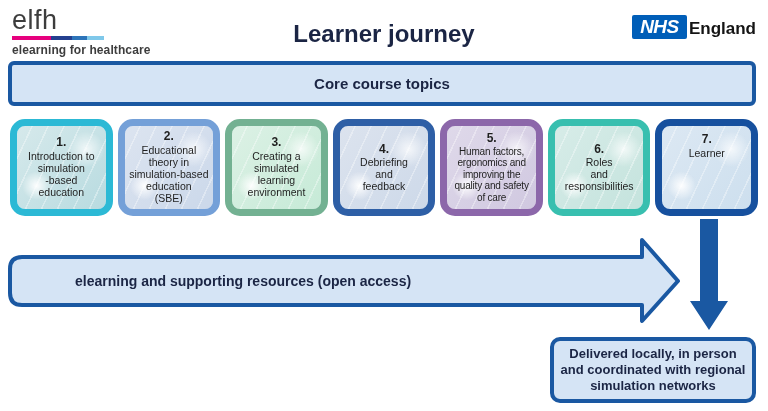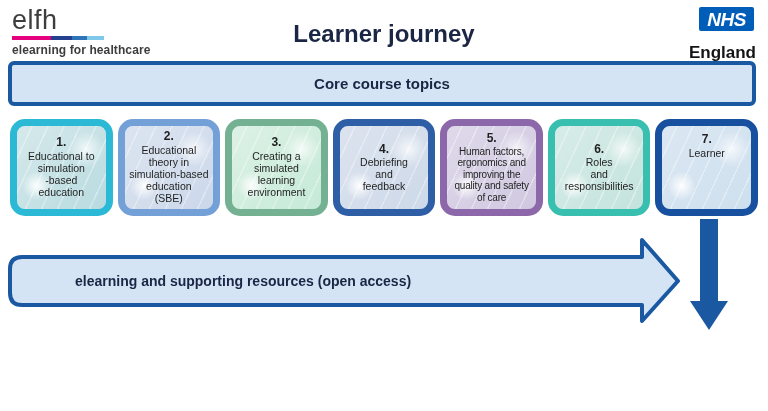--- a/index.html
+++ b/index.html
@@ -12,21 +12,21 @@
   body{background:#fff;font-family:"Liberation Sans",sans-serif;}
   .canvas{position:relative;width:768px;height:411px;background:#fff;overflow:hidden;padding-left:40px;}
 
   
   .elfh{position:absolute;left:12px;top:6px;}
   .elfh-word{font-size:27px;font-weight:500;color:#3d3d3d;line-height:1.05;letter-spacing:.5px;}
   .elfh-stripe{display:flex;width:92px;height:4px;margin-top:2px;}
   .elfh-stripe i{display:block;height:100%;}
   .elfh-tag{font-size:12px;font-weight:700;color:#3d3d3d;margin-top:3px;letter-spacing:.1px;}
   .title{position:absolute;left:0;top:20px;width:100%;text-align:center;font-size:24px;font-weight:700;color:var(--navy);}
-  .nhs{position:absolute;right:12px;top:7px;display:flex;flex-direction:column;align-items:flex-end;}
+  .nhs{position:absolute;right:12px;top:7px;display:flex;flex-direction:row;align-items:flex-end;}
   .nhs-box{width:55px;height:24px;background:var(--nhs-blue);border-radius:2px;display:flex;align-items:center;justify-content:center;margin-right:2px;}
   .nhs-box span{color:#fff;font-weight:700;font-style:italic;font-size:19px;line-height:1;letter-spacing:-.5px;}
   .nhs-region{font-size:17px;font-weight:700;color:#141414;margin-top:13px;line-height:1.1;}
 
   
   .banner{position:absolute;left:8px;top:61px;width:748px;height:45px;background:var(--light);
     border:4px solid var(--accent);border-radius:6px;display:flex;align-items:center;justify-content:center;}
   .banner span{font-size:15px;font-weight:700;color:var(--navy);}
 
   
@@ -80,21 +80,21 @@
     <div class="nhs-region">England</div>
   </div>
 
   <div class="banner">
     <span>Core course topics</span>
   </div>
 
   <div class="topics">
     <div class="topic" style="border-color: rgb(44, 185, 213); background: linear-gradient(135deg, rgb(214, 233, 235), rgb(184, 219, 224)) padding-box padding-box;">
       <div class="t-num">1.</div>
-      <div class="t-label">Educational to
+      <div class="t-label">Introduction to
 simulation
 -based
 education</div>
     </div>
     <div class="topic" style="border-color: rgb(116, 160, 216); background: linear-gradient(135deg, rgb(220, 228, 240), rgb(203, 216, 234)) padding-box padding-box;">
       <div class="t-num">2.</div>
       <div class="t-label">Educational
 theory in
 simulation-based
 education
@@ -135,14 +135,19 @@
 
   <svg class="arrow-right" width="676" height="92" viewBox="0 0 676 92">
     <path d="M 16 21 H 636 V 4 L 672 45 L 636 85 V 69 H 16 Q 4 69 4 57 V 33 Q 4 21 16 21 Z" style="fill:var(--light);stroke:var(--accent);stroke-width:4;stroke-linejoin:round;"></path>
   </svg>
   <div class="arrow-label">elearning and supporting resources (open access)</div>
 
   <svg class="arrow-down" width="40" height="112" viewBox="0 0 40 112">
     <path d="M 11 0 H 29 V 82 H 39 L 20 111 L 1 82 H 11 Z" style="fill:var(--accent);"></path>
   </svg>
 
+  <div class="delivery">
+    <span>Delivered locally, in person
+and coordinated with regional
+simulation networks</span>
+  </div>
 
 </div>
 
 </body></html>

